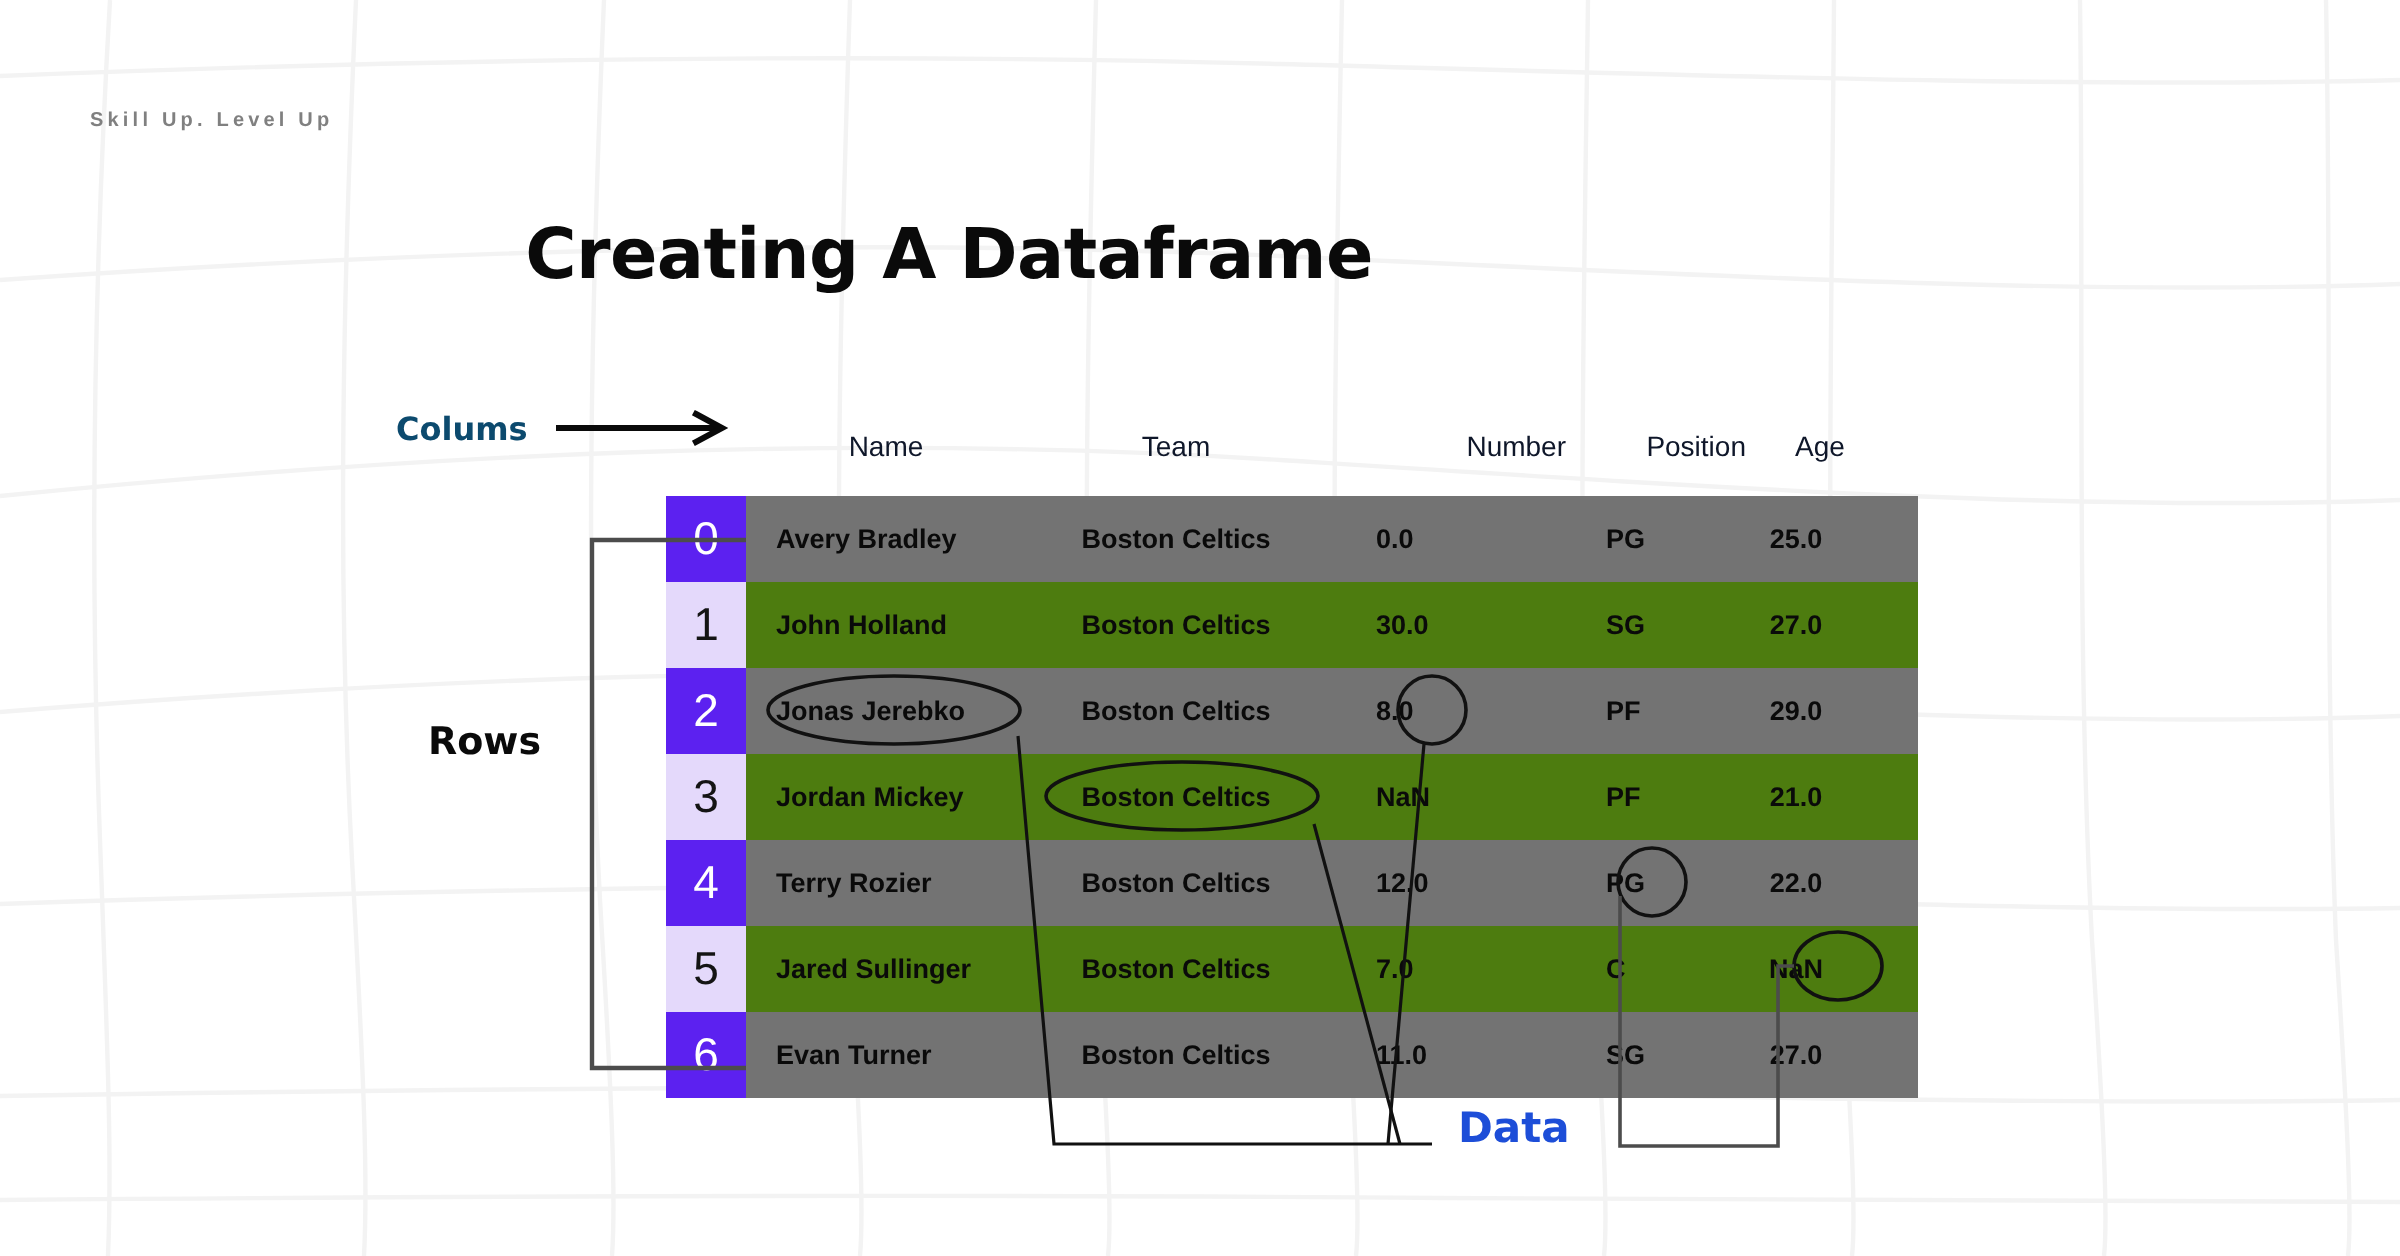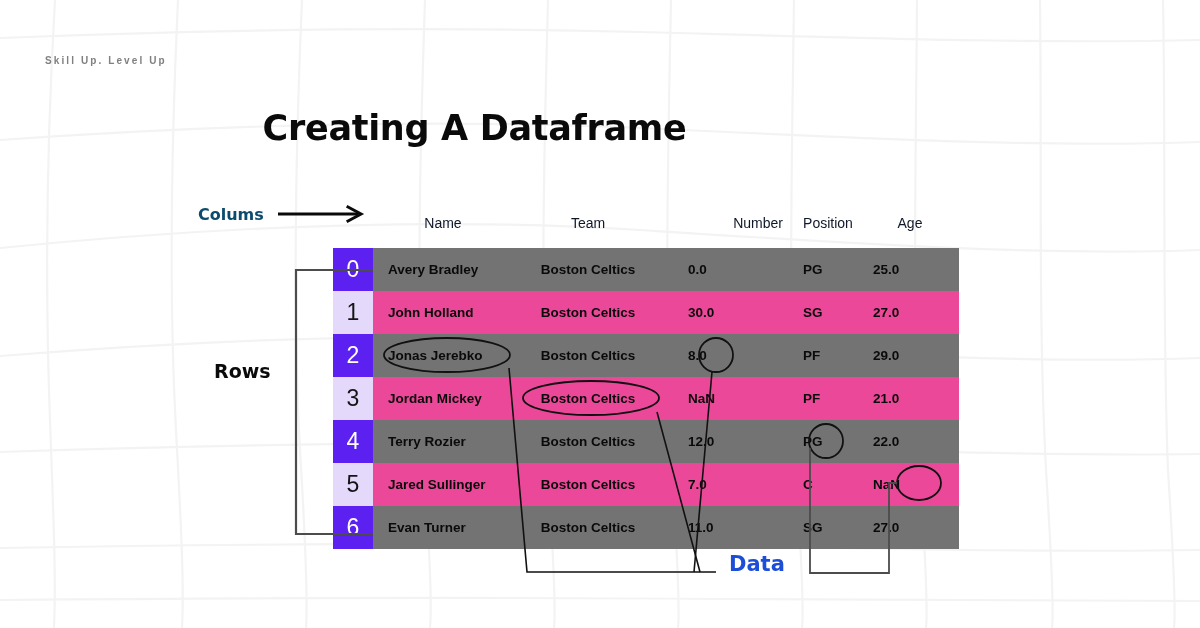--- a/index.html
+++ b/index.html
@@ -186,37 +186,37 @@
   }
   .idx.odd  { background: #e4d9fb; color: #141414; }
   .idx.even { background: #5c21f0; color: #ffffff; }
 
   .df-body-cells {
     flex: 1 1 auto;
     display: flex;
     align-items: center;
   }
   .df-row.even .df-body-cells { background: #737373; }
-  .df-row.odd  .df-body-cells { background: #ec4899; }
+  .df-row.odd  .df-body-cells { background: #4d7c0f; }
 
   .cell {
     font-family: "Liberation Sans", sans-serif;
     font-size: 13.5px;
     font-weight: bold;
     color: #0a0a0a;
   }
   .c-name     { flex: 0 0 140px; padding-left: 15px; text-align: left; }
   .c-team     { flex: 0 0 150px; padding-left: 0;  text-align: center; }
   .c-number   { flex: 0 0 120px; padding-left: 25px; text-align: left; }
   .c-position { flex: 0 0 90px;  padding-left: 20px; text-align: left; }
-  .c-age      { flex: 1 1 auto;  padding-right: 36px; text-align: left; }
+  .c-age      { flex: 1 1 auto;  padding-right: 36px; text-align: center; }
 
   .df-head .c-name     { text-align: center; padding-left: 0; }
   .df-head .c-number   { text-align: right; padding-left: 0; }
-  .df-head .c-position { text-align: center; padding-left: 0; }
+  .df-head .c-position { text-align: right; padding-left: 0; }
   .df-head .c-age      { text-align: center; padding-right: 12px; }
 
   
   #annotation-overlay {
     position: absolute;
     inset: 0;
     width: 1200px;
     height: 628px;
     pointer-events: none;
     z-index: 6;

